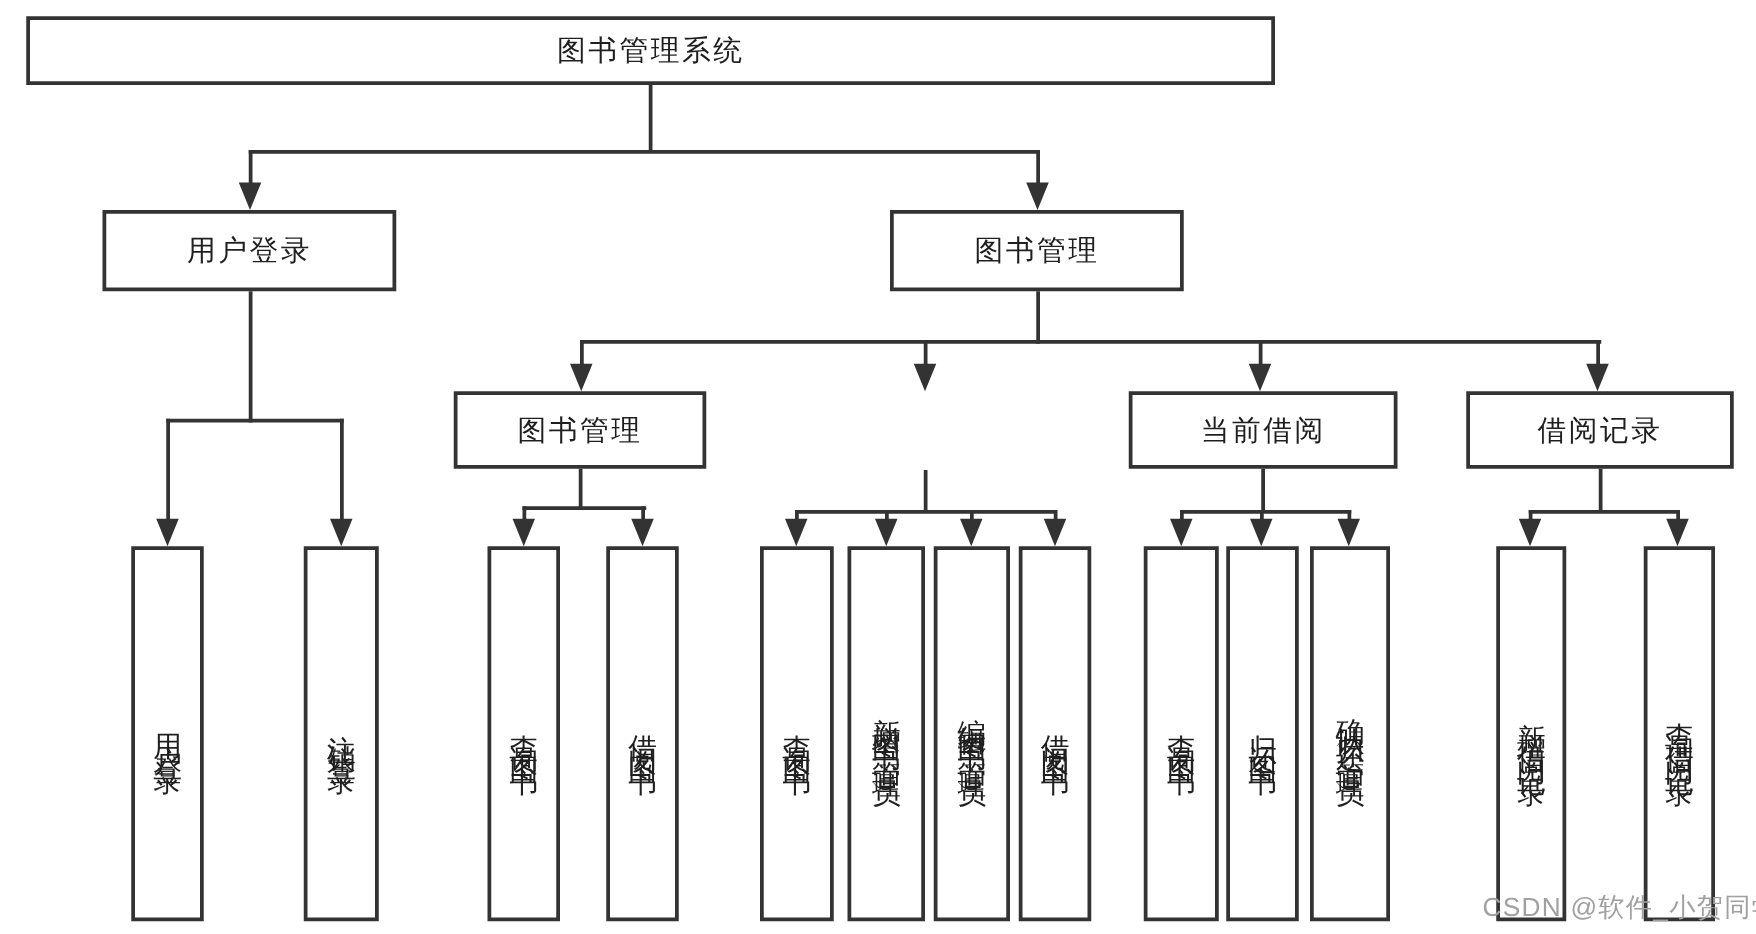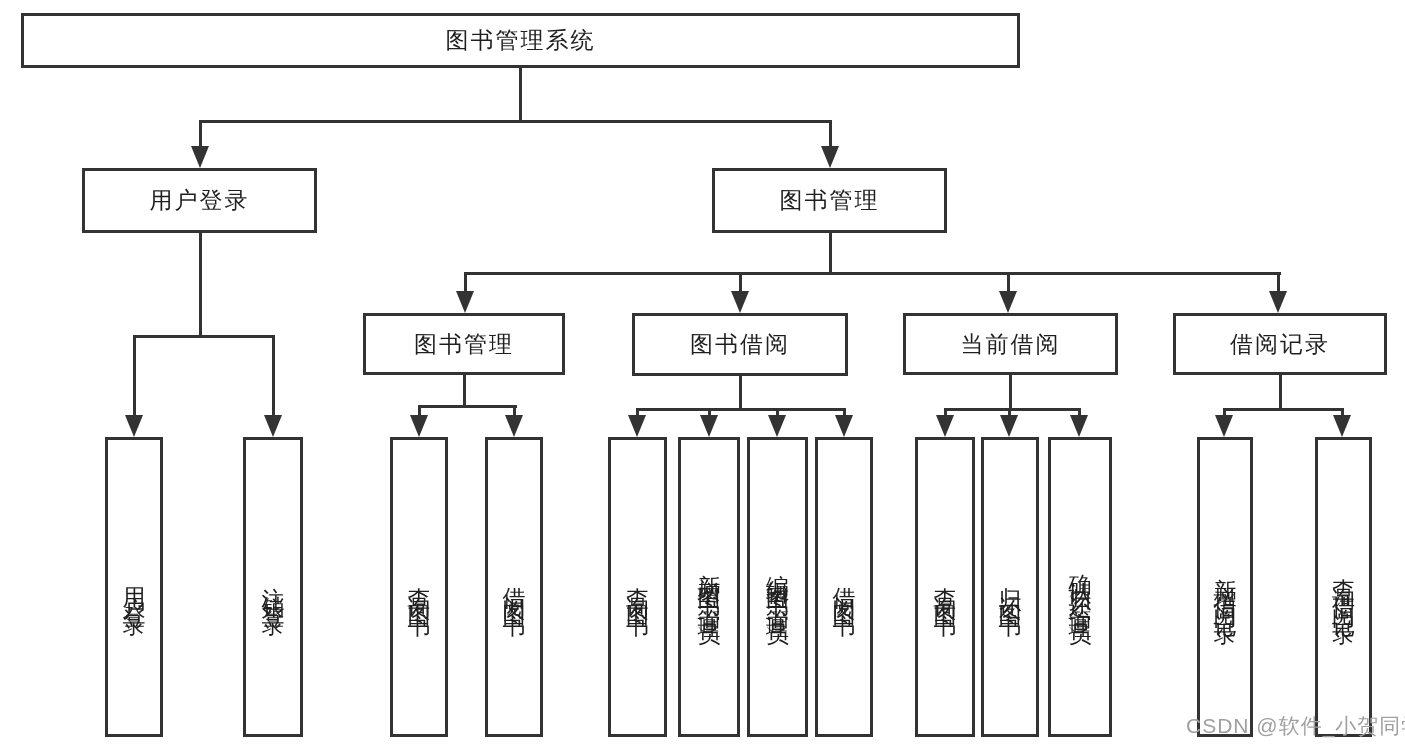--- a/index.html
+++ b/index.html
@@ -104,23 +104,20 @@
   <div class="vline" style="left:739px; top:272px; height:22px;"></div>
   <div class="arr" style="left:731px; top:291px;"></div>
   <div class="vline" style="left:1007px; top:272px; height:22px;"></div>
   <div class="arr" style="left:999px; top:291px;"></div>
   <div class="vline" style="left:1277px; top:272px; height:22px;"></div>
   <div class="arr" style="left:1269px; top:291px;"></div>
 
   <div class="box" style="left:363px; top:313px; width:202px; height:62px;">
     <span>图书管理</span>
   </div>
-  <div class="box" style="left:632px; top:313px; width:216px; height:63px;">
-    <span>图书借阅</span>
-  </div>
   <div class="box" style="left:903px; top:313px; width:215px; height:62px;text-align:right;">
     <span>当前借阅</span>
   </div>
   <div class="box" style="left:1173px; top:313px; width:214px; height:62px;">
     <span>借阅记录</span>
   </div>
 
   <div class="vline" style="left:463px; top:375px; height:33px;"></div>
   <div class="hline" style="left:418px; top:405px; width:99px;"></div>
   <div class="vline" style="left:418px; top:405px; height:12px;"></div>

